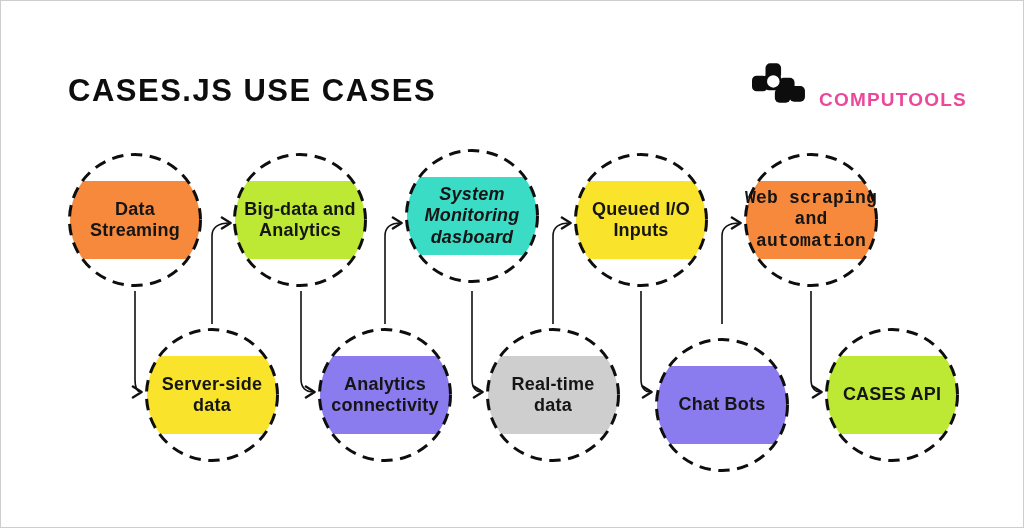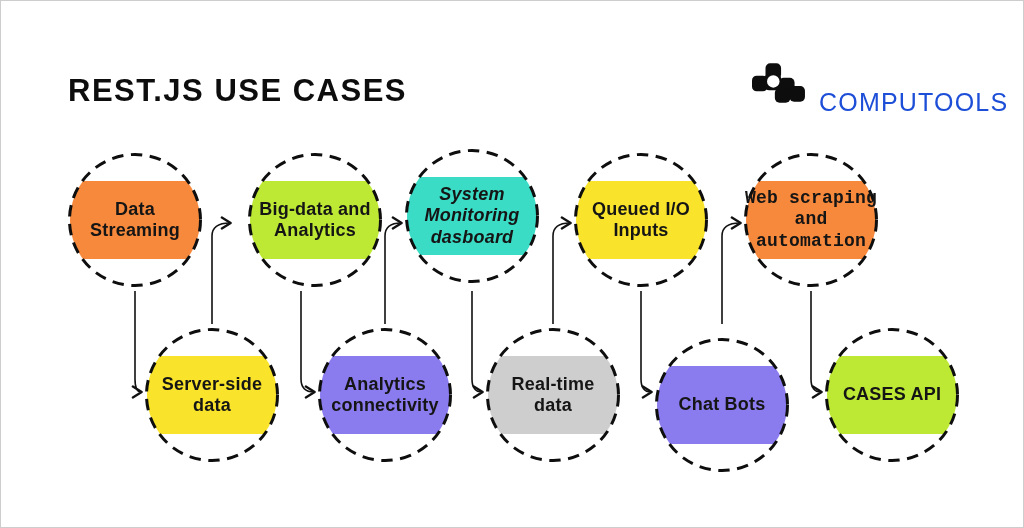--- a/index.html
+++ b/index.html
@@ -7,40 +7,40 @@
     position:relative;width:1024px;height:528px;box-sizing:border-box;
     background:#ffffff;border:1px solid #cdcdcd;overflow:hidden;
     font-family:"Liberation Sans",sans-serif;
   }
   #title{
     position:absolute;left:67px;top:72px;margin:0;
     font-size:31px;font-weight:700;letter-spacing:1.5px;color:#0d0d0d;
     white-space:nowrap;
   }
   .logo{position:absolute;left:751px;top:62px;display:flex;align-items:flex-start;gap:13px;}
-  .logo-text{font-size:25px;font-weight:400;letter-spacing:1.2px;color:#1d4ed8;margin-top:27px;line-height:1;}
+  .logo-text{font-size:19px;font-weight:700;letter-spacing:1.2px;color:#ec4899;margin-top:27px;line-height:1;}
   .bubble{position:absolute;width:134px;height:134px;}
   .band{
     position:absolute;inset:2px;border-radius:50%;
     -webkit-clip-path:inset(20% 0 20% 0);clip-path:inset(20% 0 20% 0);
   }
   .ring{position:absolute;left:0;top:0;}
   .label{
     position:absolute;inset:0;display:flex;align-items:center;justify-content:center;
     text-align:center;font-size:18px;font-weight:700;line-height:1.18;
     white-space:pre-line;color:#151515;letter-spacing:.2px;
   }
   #arrows{position:absolute;left:0;top:0;pointer-events:none;}
 </style>
 </head>
 <body>
 
 <div id="canvas">
 
-  <h1 id="title">REST.JS USE CASES</h1>
+  <h1 id="title">CASES.JS USE CASES</h1>
 
   <div class="logo">
     <svg width="54" height="40" viewBox="0 0 52 38" aria-hidden="true">
       <g fill="#0d0d0d">
         <rect x="13" y="0" width="15" height="15" rx="4.5"></rect>
         <rect x="0" y="12" width="15" height="15" rx="4.5"></rect>
         <rect x="12" y="10" width="16" height="16" rx="4.5"></rect>
         <rect x="26" y="14" width="15" height="15" rx="4.5"></rect>
         <rect x="22" y="24" width="15" height="14" rx="4.5"></rect>
         <rect x="36" y="22" width="15" height="15" rx="4.5"></rect>
@@ -79,21 +79,21 @@
 Streaming</div>
     </div>
       <div class="bubble" style="left: 144px; top: 327px;">
       <div class="band" style="background: rgb(249, 227, 43);"></div>
       <svg class="ring" width="134" height="134" aria-hidden="true">
         <circle cx="67" cy="67" r="65.5" fill="none" stroke-width="3" stroke-dasharray="11.5 7.5" stroke="#0e0e0e"></circle>
       </svg>
       <div class="label">Server-side
 data</div>
     </div>
-      <div class="bubble" style="left: 247px; top: 152px;">
+      <div class="bubble" style="left: 232px; top: 152px;">
       <div class="band" style="background: rgb(189, 233, 53);"></div>
       <svg class="ring" width="134" height="134" aria-hidden="true">
         <circle cx="67" cy="67" r="65.5" fill="none" stroke-width="3" stroke-dasharray="11.5 7.5" stroke="#0e0e0e"></circle>
       </svg>
       <div class="label">Big-data and
 Analytics</div>
     </div>
       <div class="bubble" style="left: 317px; top: 327px;">
       <div class="band" style="background: rgb(138, 123, 238);"></div>
       <svg class="ring" width="134" height="134" aria-hidden="true">

